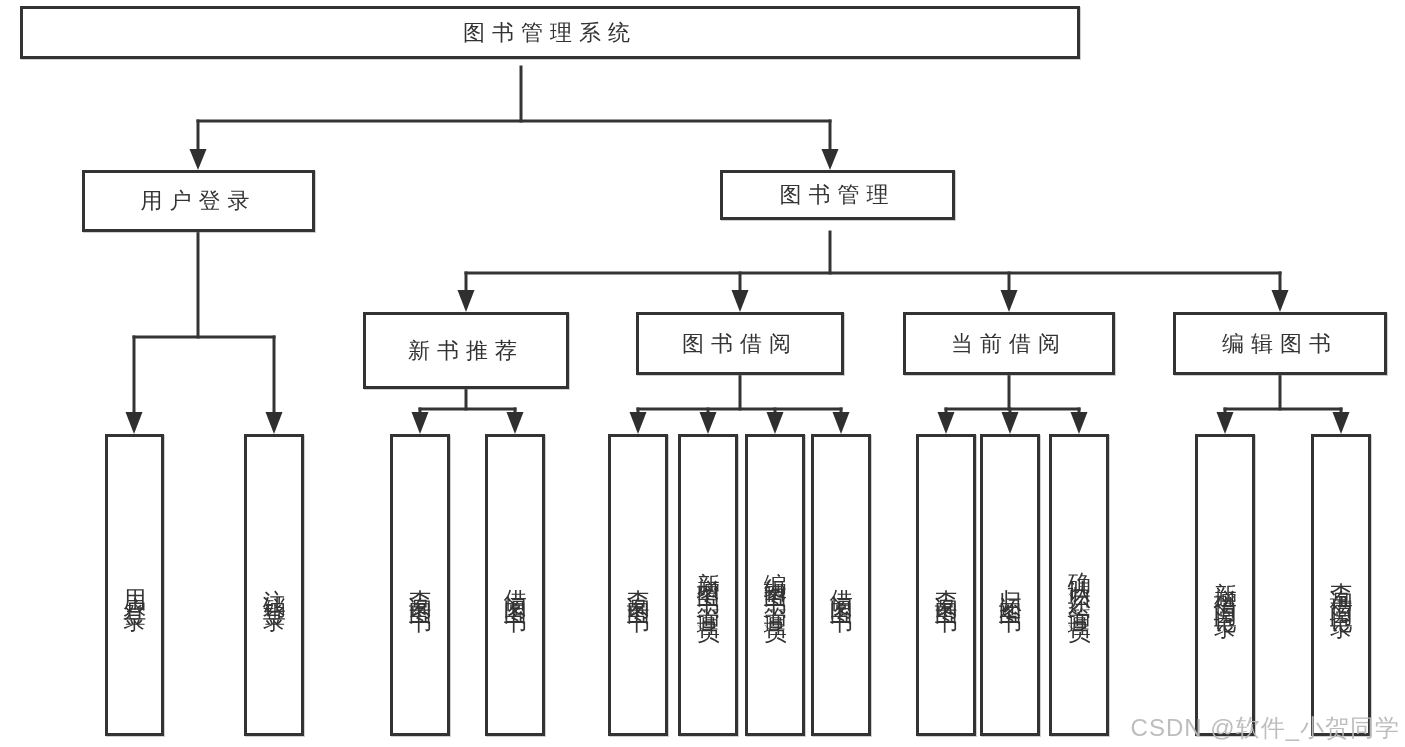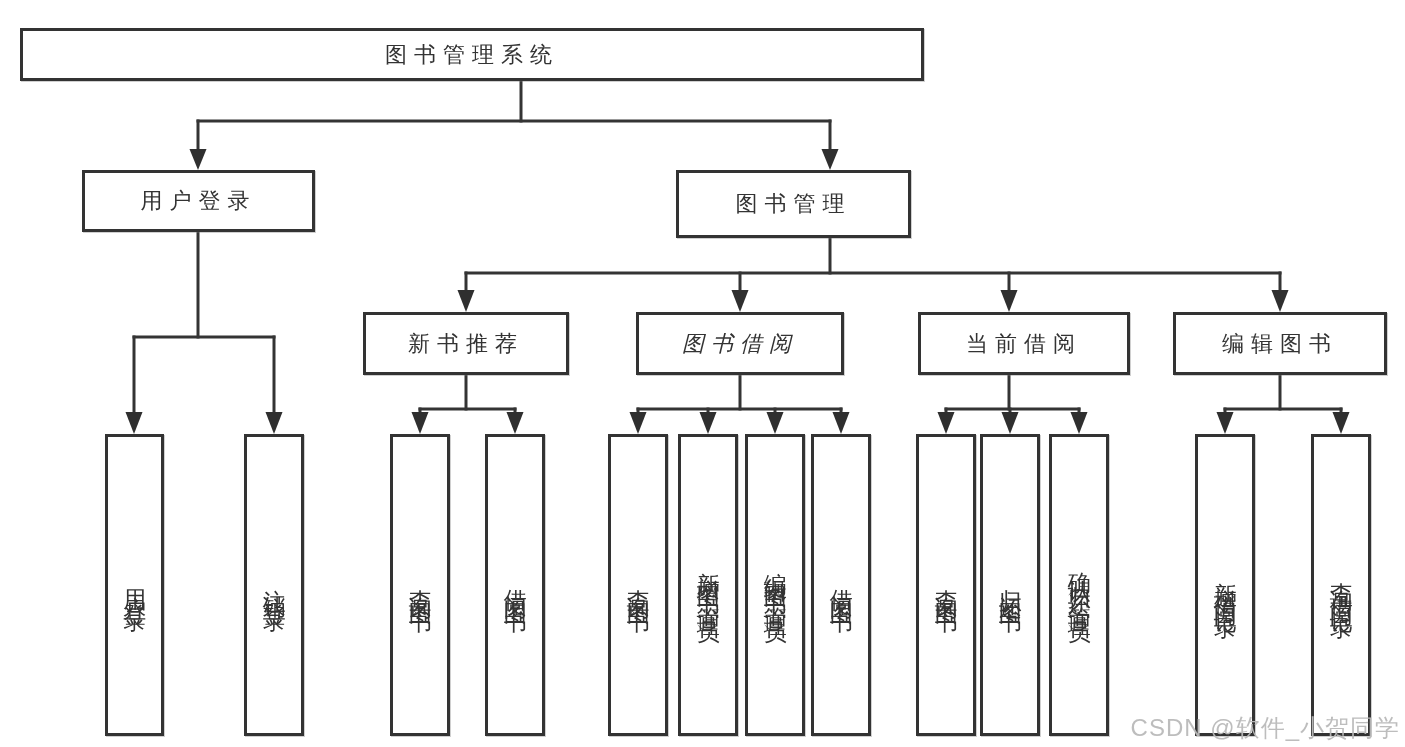--- a/index.html
+++ b/index.html
@@ -119,38 +119,38 @@
     <g>
       <path d="M1280 375 V409"></path>
       <path d="M1225 409 H1341"></path>
       <path d="M1225 409 V414"></path>
       <polygon points="1216.5,412 1233.5,412 1225,434"></polygon>
       <path d="M1341 409 V414"></path>
       <polygon points="1332.5,412 1349.5,412 1341,434"></polygon>
     </g>
   </svg>
 
-  <div class="box" style="left:20px; top:28px; width:904px; height:53px;">
+  <div class="box" style="left:20px; top:6px; width:1060px; height:53px;">
     <span class="hlabel">图书管理系统</span>
   </div>
 
   <div class="box" style="left:82px; top:170px; width:233px; height:62px;">
     <span class="hlabel">用户登录</span>
   </div>
-  <div class="box" style="left:676px; top:170px; width:235px; height:68px;">
+  <div class="box" style="left:720px; top:170px; width:235px; height:50px;">
     <span class="hlabel">图书管理</span>
   </div>
 
-  <div class="box" style="left:363px; top:312px; width:206px; height:63px;">
+  <div class="box" style="left:363px; top:312px; width:206px; height:77px;">
     <span class="hlabel">新书推荐</span>
   </div>
-  <div class="box" style="left:636px; top:312px; width:208px; height:63px;font-style:italic;">
+  <div class="box" style="left:636px; top:312px; width:208px; height:63px;">
     <span class="hlabel">图书借阅</span>
   </div>
-  <div class="box" style="left:903px; top:312px; width:212px; height:63px;margin-left:15px;">
+  <div class="box" style="left:903px; top:312px; width:212px; height:63px;">
     <span class="hlabel">当前借阅</span>
   </div>
   <div class="box" style="left:1173px; top:312px; width:214px; height:63px;">
     <span class="hlabel">编辑图书</span>
   </div>
 
   <div class="box" style="left:105px; top:434px; width:59px; height:302px;">
     <span class="vlabel">用户登录</span>
   </div>
   <div class="box" style="left:244px; top:434px; width:60px; height:302px;">

